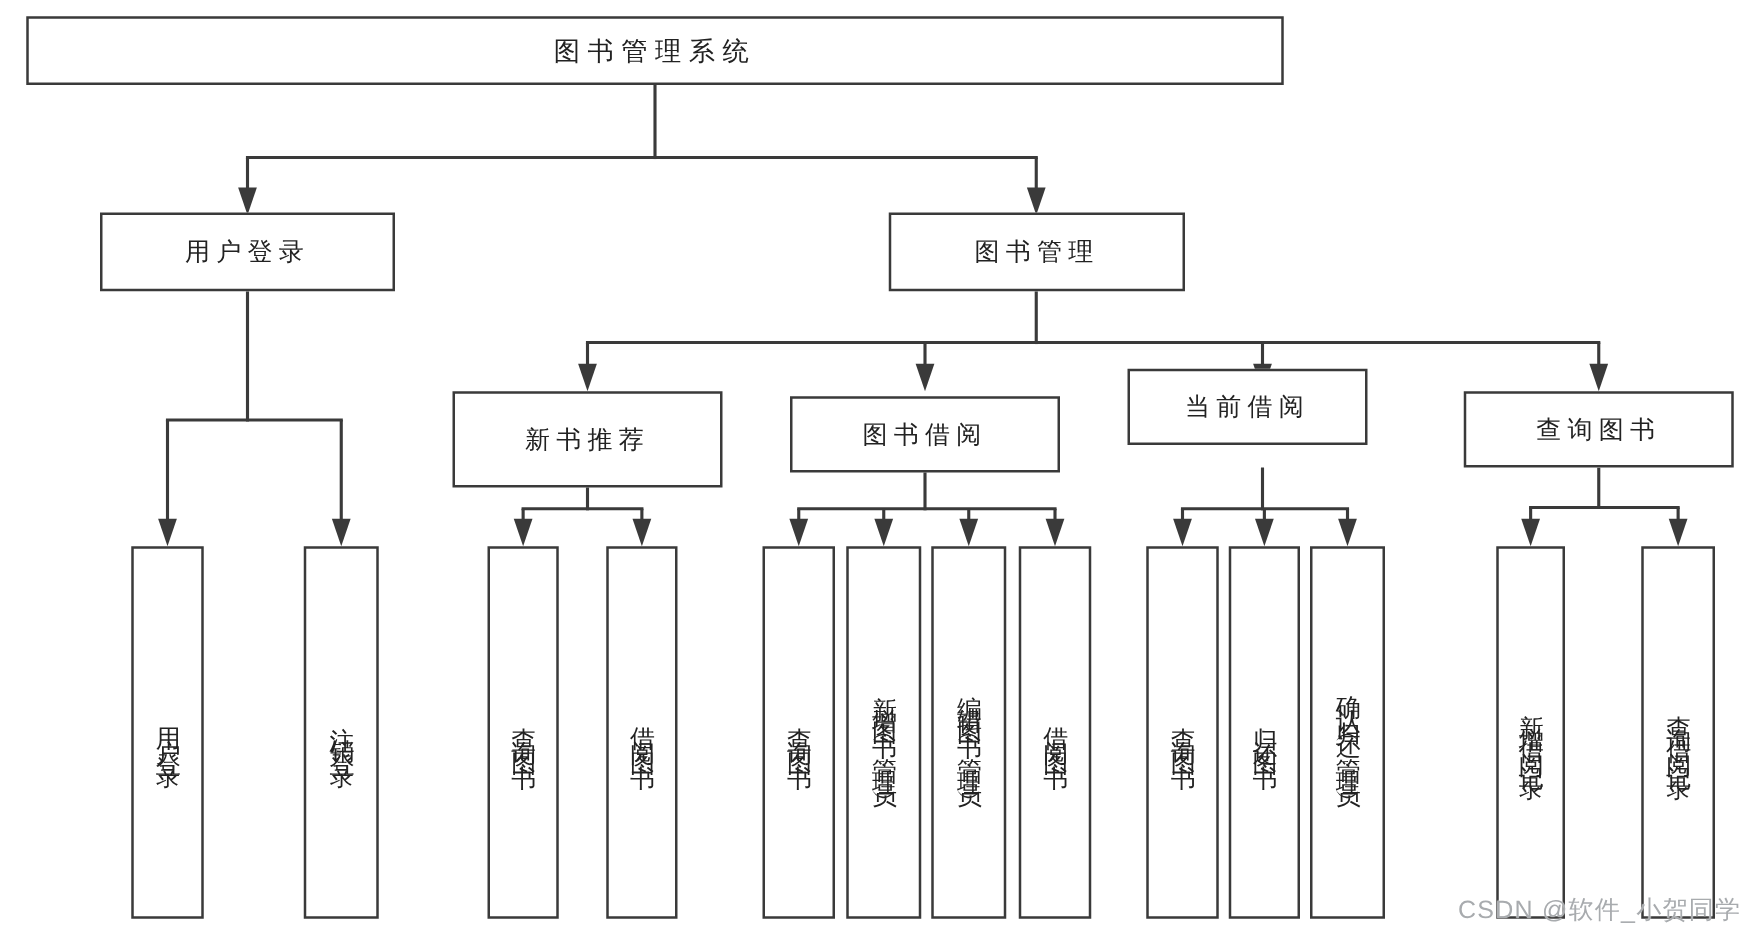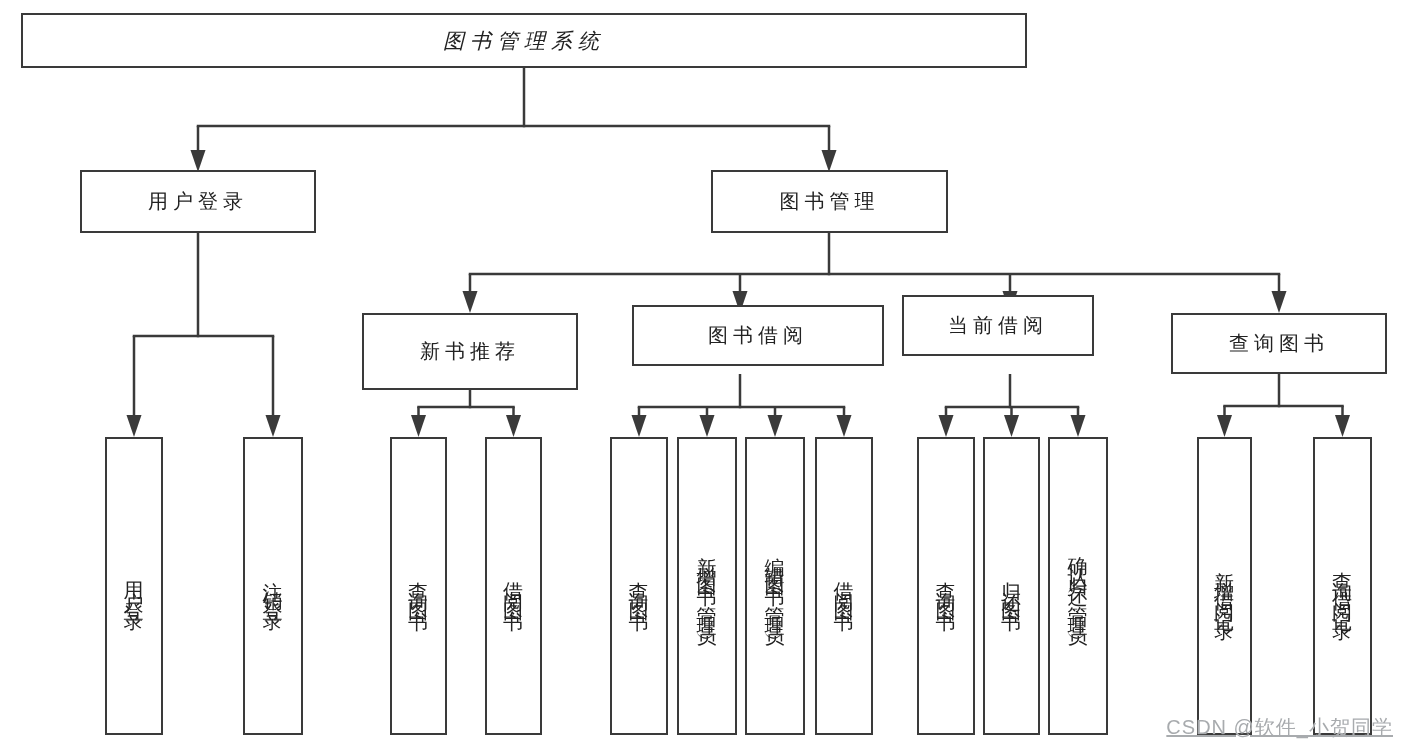--- a/index.html
+++ b/index.html
@@ -27,40 +27,38 @@
     color: #222222;
   }
   .box.h {
     font-size: 20px;
     letter-spacing: 5px;
     white-space: nowrap;
   }
   .box.root-box {
     font-size: 21px;
     letter-spacing: 6px;
-    font-style: italic;
   }
   .vtext {
     writing-mode: vertical-rl;
     text-orientation: mixed;
     font-size: 20px;
     letter-spacing: 10px;
     line-height: 1;
     color: #222222;
   }
   .watermark {
     position: absolute;
     right: 12px;
     top: 714px;
     font-size: 20px;
     letter-spacing: 1px;
     color: #a8abae;
     white-space: nowrap;
     text-shadow: 0 0 1px #ffffff;
-    text-decoration: underline;
   }
 </style>
 </head>
 <body>
 
 <div class="canvas">
 
   <svg class="connectors" width="1405" height="747" viewBox="0 0 1405 747" xmlns="http://www.w3.org/2000/svg">
     <g stroke="#3a3a3a" stroke-width="2.5" fill="none">
 
@@ -126,21 +124,21 @@
       <path d="M1335,415 L1350,415 L1342.5,437 Z"></path>
     </g>
   </svg>
 
   <div class="box h root-box" style="left:21px;top:13px;width:1006px;height:55px">图书管理系统</div>
 
   <div class="box h" style="left:80px;top:170px;width:236px;height:63px">用户登录</div>
   <div class="box h" style="left:711px;top:170px;width:237px;height:63px">图书管理</div>
 
   <div class="box h" style="left:362px;top:313px;width:216px;height:77px">新书推荐</div>
-  <div class="box h" style="left:632px;top:305px;width:252px;height:61px">图书借阅</div>
+  <div class="box h" style="left:632px;top:317px;width:216px;height:61px">图书借阅</div>
   <div class="box h" style="left:902px;top:295px;width:192px;height:61px">当前借阅</div>
   <div class="box h" style="left:1171px;top:313px;width:216px;height:61px">查询图书</div>
 
   <div class="box v" style="left:105px;top:437px;width:58px;height:298px">
     <span class="vtext">用户登录</span>
   </div>
   <div class="box v" style="left:243px;top:437px;width:60px;height:298px">
     <span class="vtext">注销登录</span>
   </div>
 

